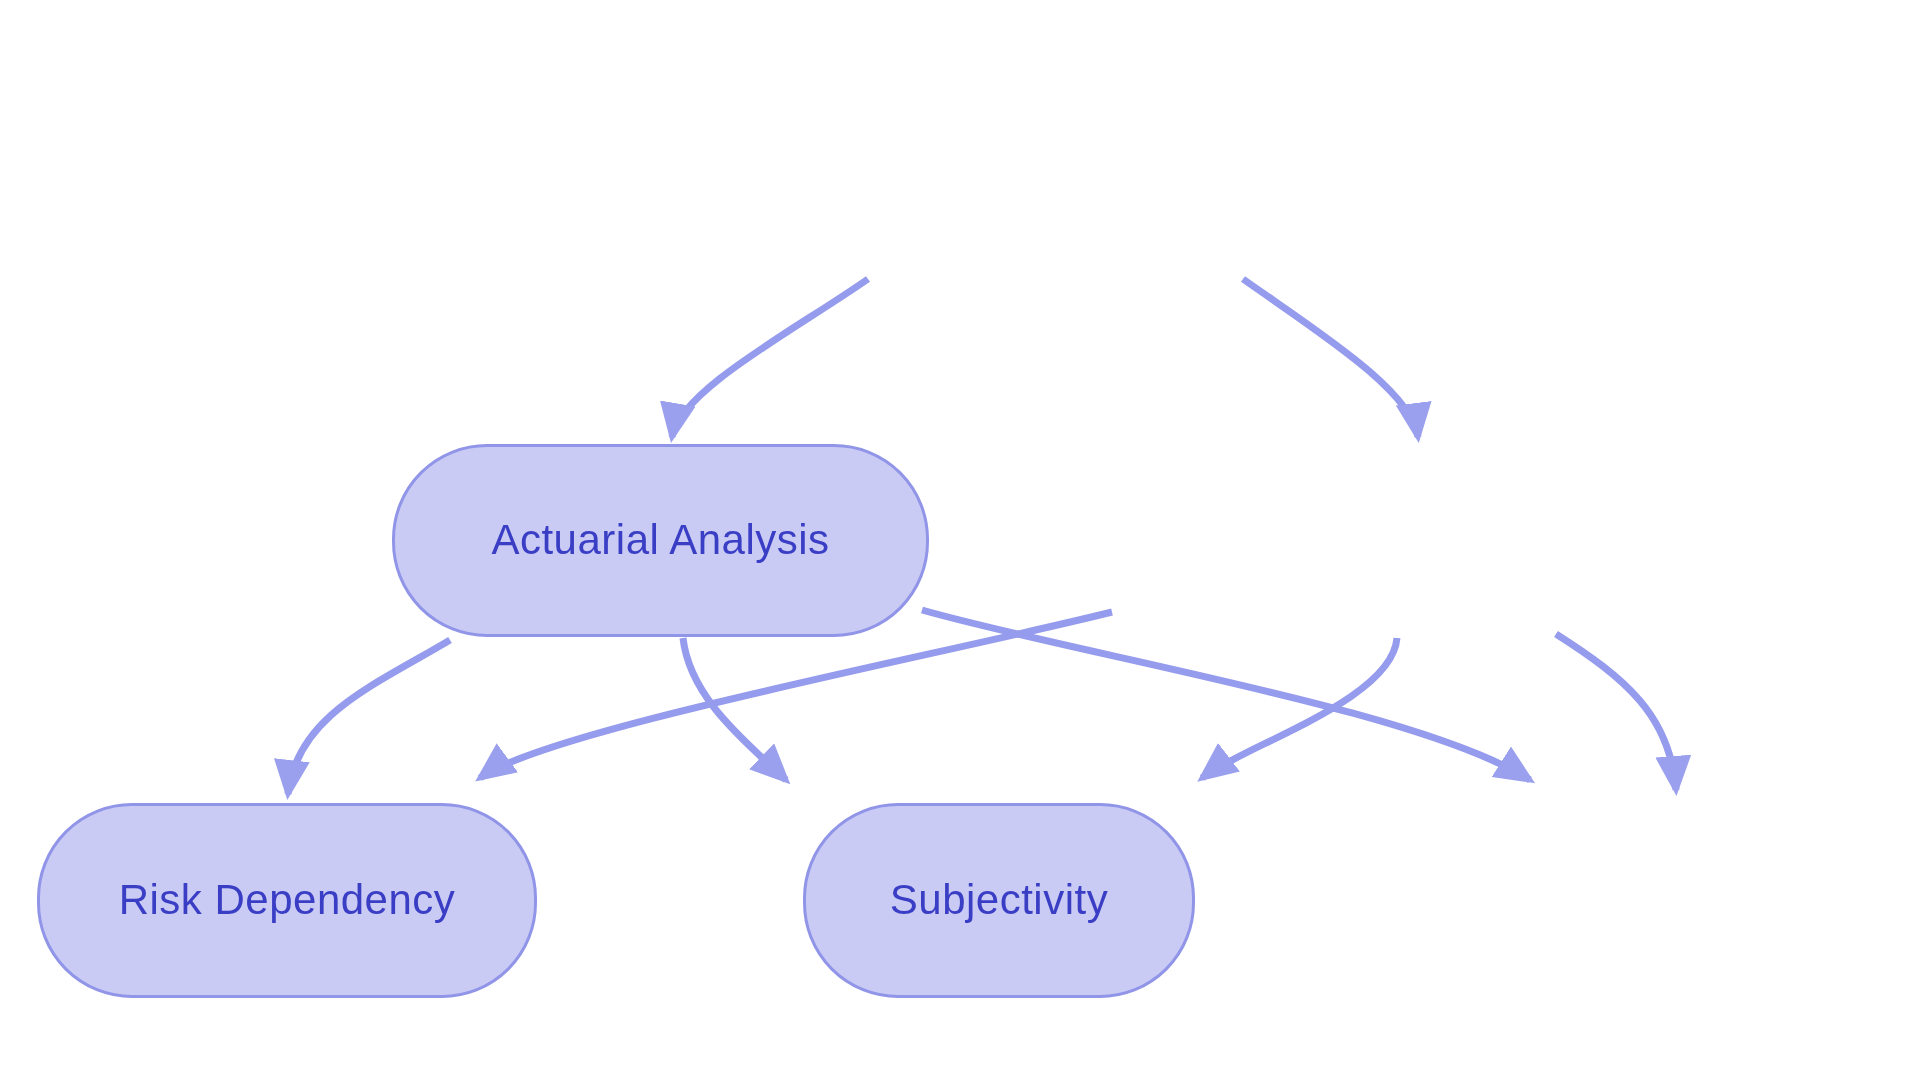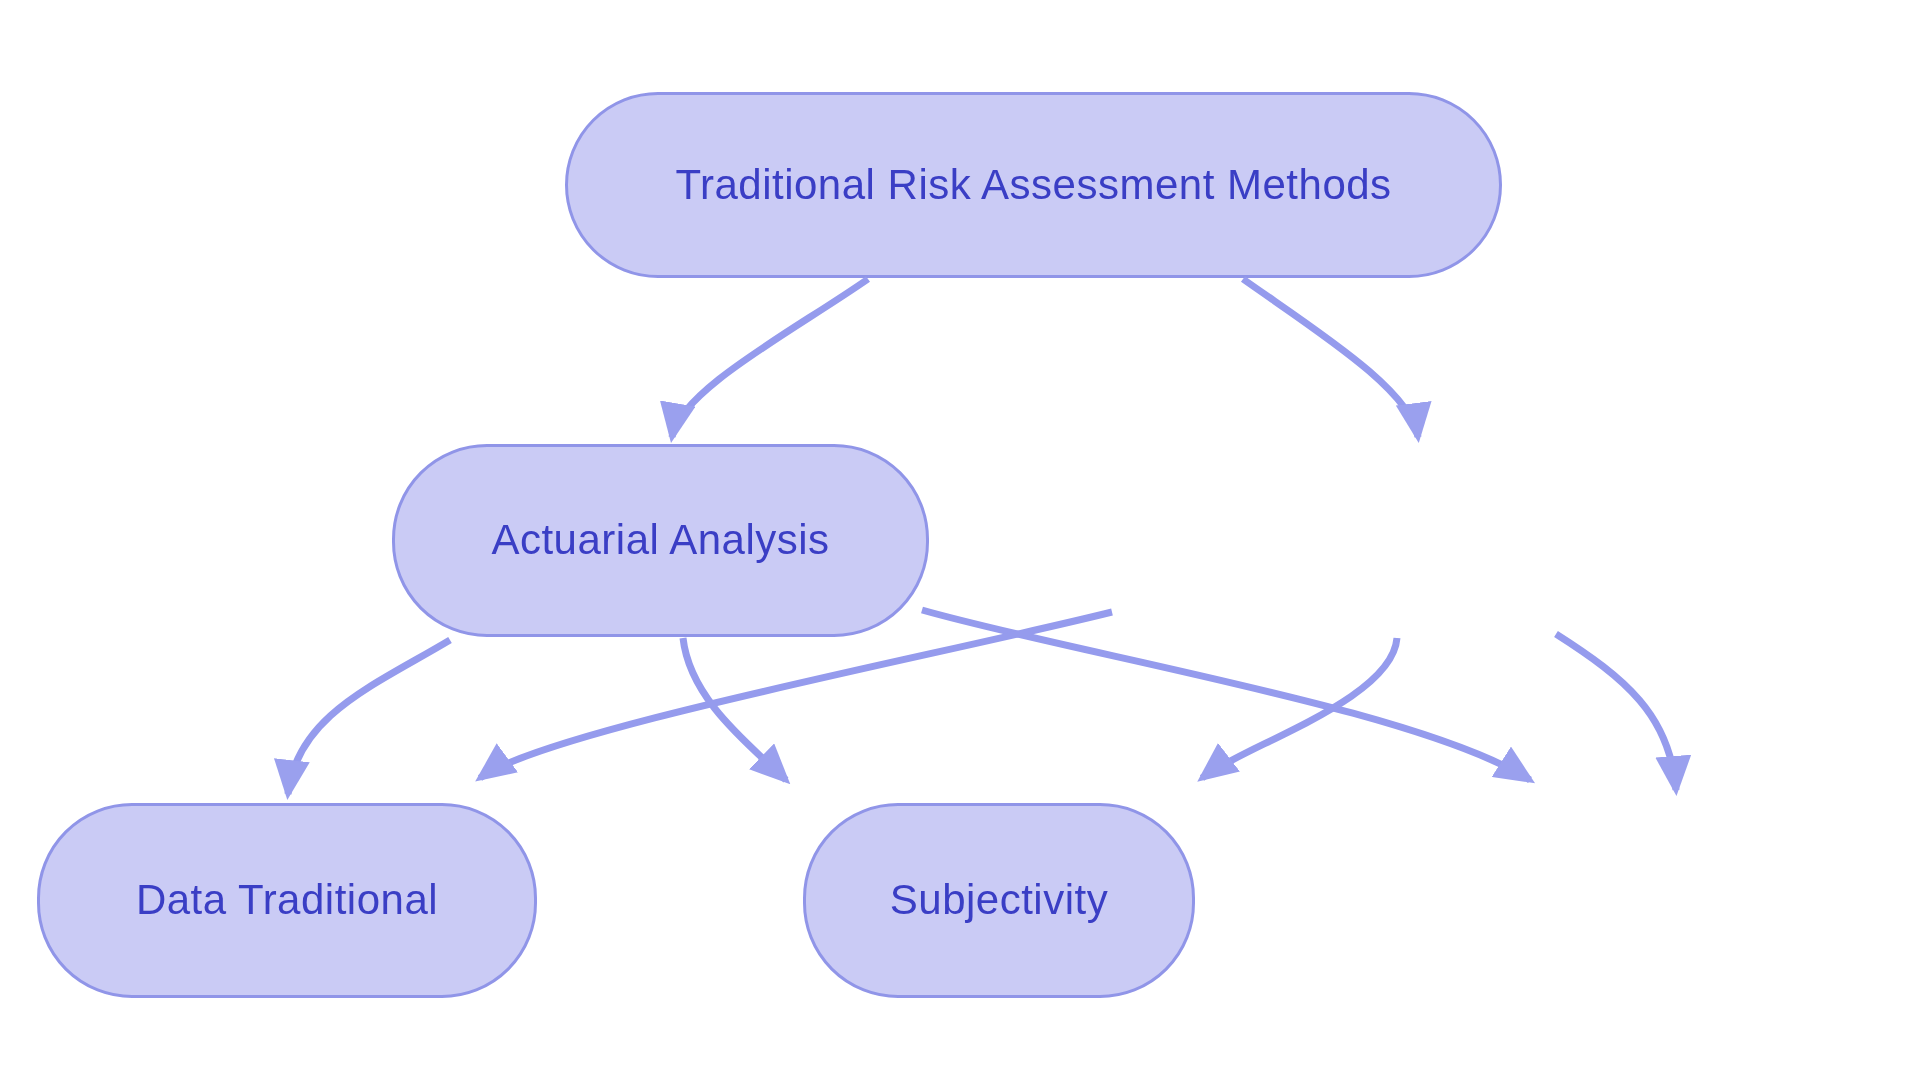--- a/index.html
+++ b/index.html
@@ -51,31 +51,28 @@
   .node-manual        { left: 1110px; top: 444px; width: 565px; height: 193px; }
   .node-data-dependency { left: 37px;   top: 803px; width: 500px; height: 195px; }
   .node-subjectivity    { left: 803px;  top: 803px; width: 392px; height: 195px; text-align: center; }
   .node-inefficiency    { left: 1513px; top: 803px; width: 380px; height: 195px; }
 </style>
 </head>
 <body>
 
 <div class="canvas">
 
-  <div class="node node-traditional">
-    <span>Traditional Risk Assessment Methods</span>
-  </div>
 
   <div class="node node-actuarial">
     <span>Actuarial Analysis</span>
   </div>
 
 
   <div class="node node-data-dependency">
-    <span>Data Traditional</span>
+    <span>Risk Dependency</span>
   </div>
 
   <div class="node node-subjectivity">
     <span>Subjectivity</span>
   </div>
 
 
   <svg class="edges" viewBox="0 0 1920 1083" xmlns="http://www.w3.org/2000/svg">
     <defs>
       <marker id="arrowhead" viewBox="0 0 10 9" refX="8.5" refY="4.5" markerWidth="40" markerHeight="36" orient="auto" markerUnits="userSpaceOnUse">

